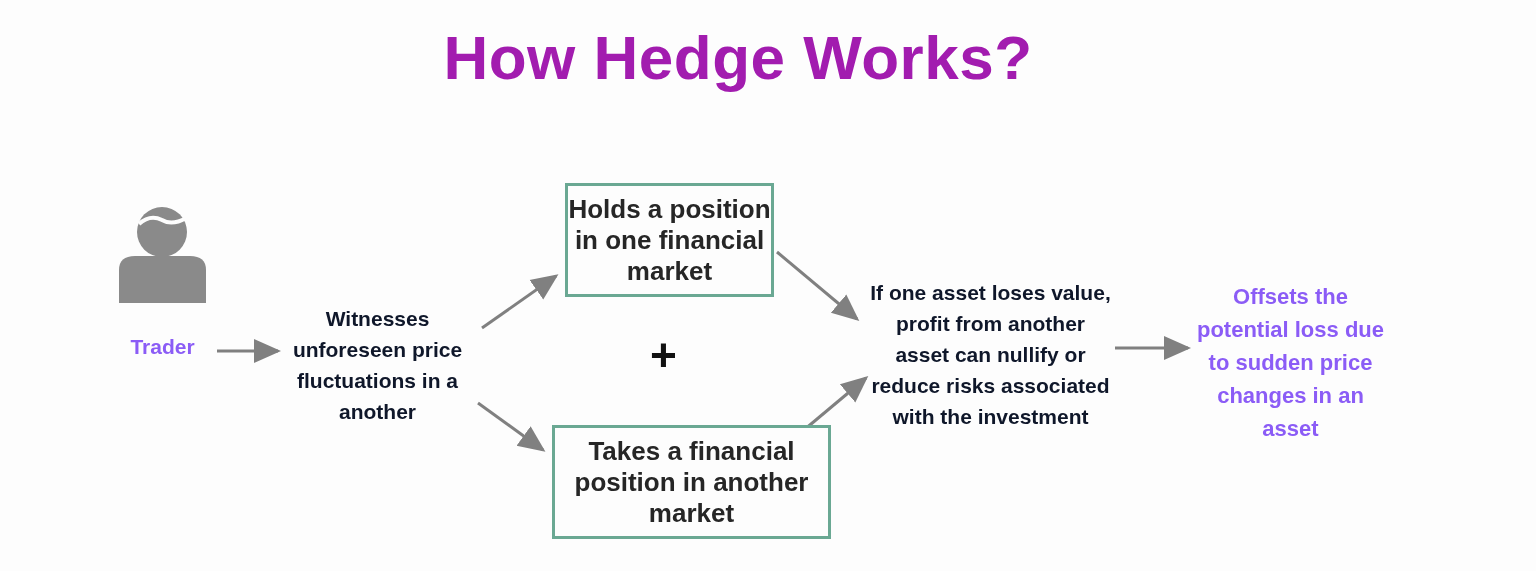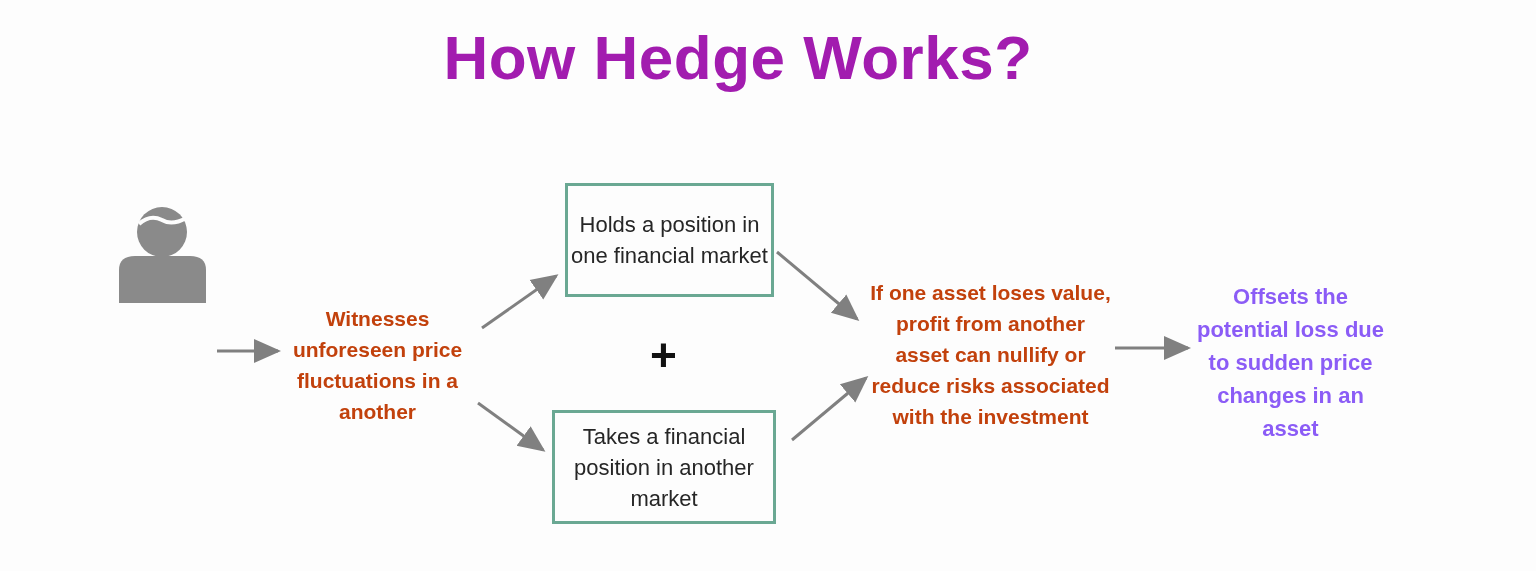--- a/index.html
+++ b/index.html
@@ -2,24 +2,24 @@
 <html><head>
 <meta charset="utf-8">
 <style>
   html, body { margin:0; padding:0; }
   body { width:1536px; height:571px; background:#fdfdfd; position:relative; overflow:hidden;
          font-family:"Liberation Sans","DejaVu Sans",sans-serif; }
   .title { position:absolute; left:0; width:1476px; top:22px; text-align:center;
            font-size:62px; font-weight:bold; color:#a21caf; letter-spacing:0.5px; }
   .txt { position:absolute; text-align:center; font-weight:bold; font-size:21px; line-height:31px; }
   .dark { color:#8b5cf6; }
-  .green { color:#c2410c; }
+  .green { color:#0f172a; }
   .box { position:absolute; border:3px solid #6aa893; background:#fdfdfd; box-sizing:border-box;
          display:flex; align-items:center; justify-content:center; text-align:center;
-         font-weight:normal; font-size:22px; line-height:31px; color:#262626; }
+         font-weight:bold; font-size:26px; line-height:31px; color:#262626; }
   .plus { position:absolute; font-size:46px; font-weight:bold; color:#111; }
   svg.arrows { position:absolute; left:0; top:0; }
 </style>
 </head>
 <body>
 
 <div class="title">How Hedge Works?</div>
 
 <svg class="arrows" width="1536" height="571">
   <defs>
@@ -35,25 +35,26 @@
   </g>
   <line x1="217" y1="351" x2="278" y2="351" stroke="#808080" stroke-width="3" marker-end="url(#ah)"></line>
   <line x1="482" y1="328" x2="556" y2="276" stroke="#808080" stroke-width="3" marker-end="url(#ah)"></line>
   <line x1="478" y1="403" x2="543" y2="450" stroke="#808080" stroke-width="3" marker-end="url(#ah)"></line>
   <line x1="777" y1="252" x2="857" y2="319" stroke="#808080" stroke-width="3" marker-end="url(#ah)"></line>
   <line x1="792" y1="440" x2="866" y2="378" stroke="#808080" stroke-width="3" marker-end="url(#ah)"></line>
   <line x1="1115" y1="348" x2="1188" y2="348" stroke="#808080" stroke-width="3" marker-end="url(#ah)"></line>
 </svg>
 
 <div class="txt dark" style="left:90px; top:331px; width:145px;">
+  <div>Trader</div>
 </div>
 
 <div class="txt green" style="left:280px; top:303px; width:195px;">Witnesses unforeseen price fluctuations in a another</div>
 
 <div class="box" style="left:565px; top:183px; width:209px; height:114px;">Holds a position in one financial market</div>
 
 <div class="plus" style="left:650px; top:328px;">+</div>
 
-<div class="box" style="left:552px; top:410px; width:224px; height:114px; padding:0 13px;">Takes a financial position in another market</div>
+<div class="box" style="left:552px; top:425px; width:279px; height:114px; padding:0 13px;">Takes a financial position in another market</div>
 
 <div class="txt green" style="left:868px; top:277px; width:245px;">If one asset loses value, profit from another asset can nullify or reduce risks associated with the investment</div>
 
 <div class="txt dark" style="left:1188px; top:280px; width:205px; font-size:22px; line-height:33px;">Offsets the potential loss due to sudden price changes in an asset</div>
 
 </body></html>

